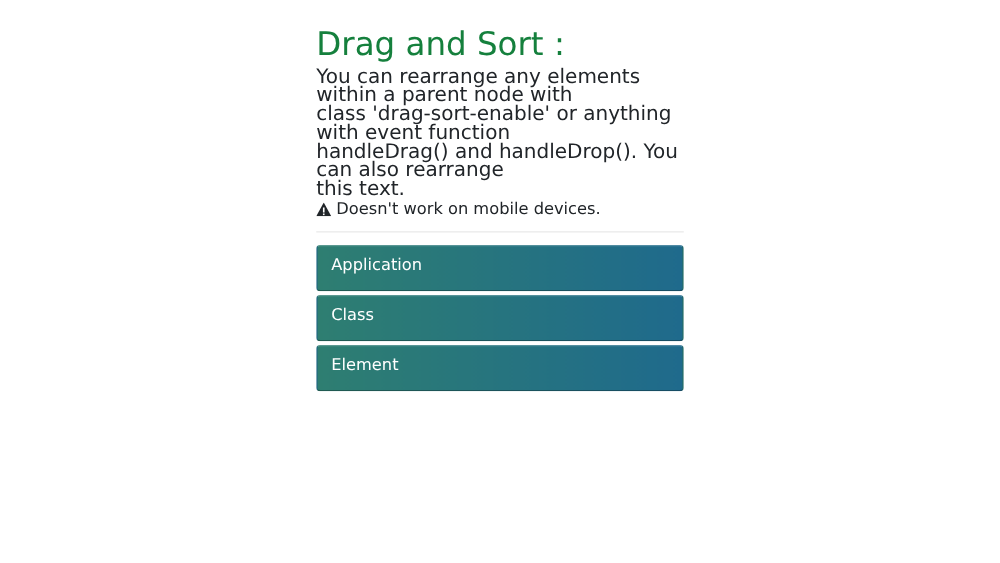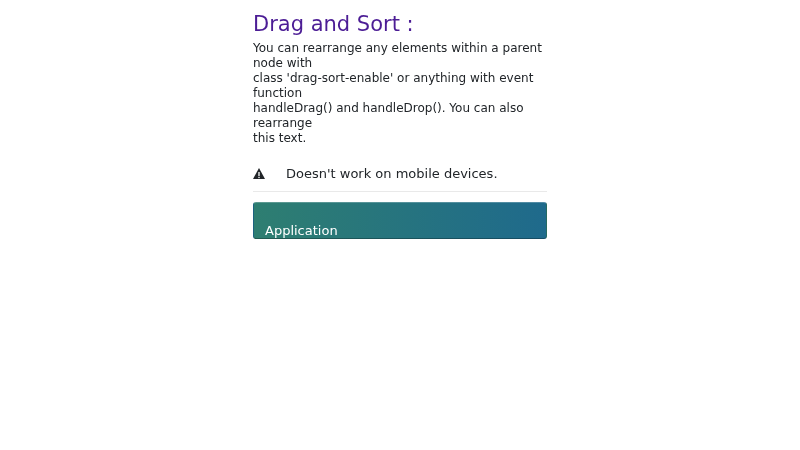--- a/index.html
+++ b/index.html
@@ -14,58 +14,58 @@
     height: 450px;
     background: #ffffff;
     overflow: hidden;
   }
   .container {
     width: 294px;
     margin: 0 auto;
     padding-top: 8px;
   }
   .page-title {
-    font-size: 21px;
+    font-size: 26px;
     line-height: 24px;
     font-weight: 400;
-    margin: 4px 0 5px 0;
-    color: #4c1d95;
+    margin: 16px 0 5px 0;
+    color: #15803d;
   }
   .description {
-    font-size: 12px;
+    font-size: 16px;
     line-height: 15px;
-    margin: 0 0 20px 0;
+    margin: 0 0 2px 0;
     color: #212529;
     white-space: pre-line;
   }
   .warning-row {
     display: flex;
     align-items: center;
-    gap: 21px;
+    gap: 4px;
     font-size: 13px;
     line-height: 15px;
     color: #212529;
   }
   .warning-icon-svg {
     display: block;
     flex: 0 0 auto;
   }
   .divider {
     border: none;
     border-top: 1px solid #e9e9e9;
     margin: 10px 0 10px 0;
   }
   .drag-list {
     display: block;
   }
   .drag-item {
     box-sizing: border-box;
     height: 37px;
     line-height: 23px;
-    padding: 16px 11px;
+    padding: 4px 11px;
     margin-bottom: 3px;
     border-radius: 3px;
     font-size: 13px;
     border-top: 1px solid rgba(255,255,255,0.22);
     border-bottom: 1px solid rgba(0,0,0,0.28);
     border-left: 1px solid rgba(0,0,0,0.08);
     border-right: 1px solid rgba(0,0,0,0.15);
     cursor: move;
     user-select: none;
     overflow: hidden;
@@ -91,16 +91,18 @@
         <rect x="5.35" y="4" width="1.3" height="4" fill="#ffffff"></rect>
         <rect x="5.35" y="8.8" width="1.3" height="1.3" fill="#ffffff"></rect>
       </svg>
       <span>Doesn't work on mobile devices.</span>
     </div>
 
     <hr class="divider">
 
     <div class="drag-list">
         <div class="drag-item" draggable="true" style="background: linear-gradient(to right, rgb(46, 126, 113), rgb(31, 106, 140)); color: rgb(255, 255, 255);">Application</div>
+        <div class="drag-item" draggable="true" style="background: linear-gradient(to right, rgb(46, 126, 113), rgb(31, 106, 140)); color: rgb(255, 255, 255);">Class</div>
+        <div class="drag-item" draggable="true" style="background: linear-gradient(to right, rgb(46, 126, 113), rgb(31, 106, 140)); color: rgb(255, 255, 255);">Element</div>
       </div>
 
   </div>
 </div>
 
 </body></html>

